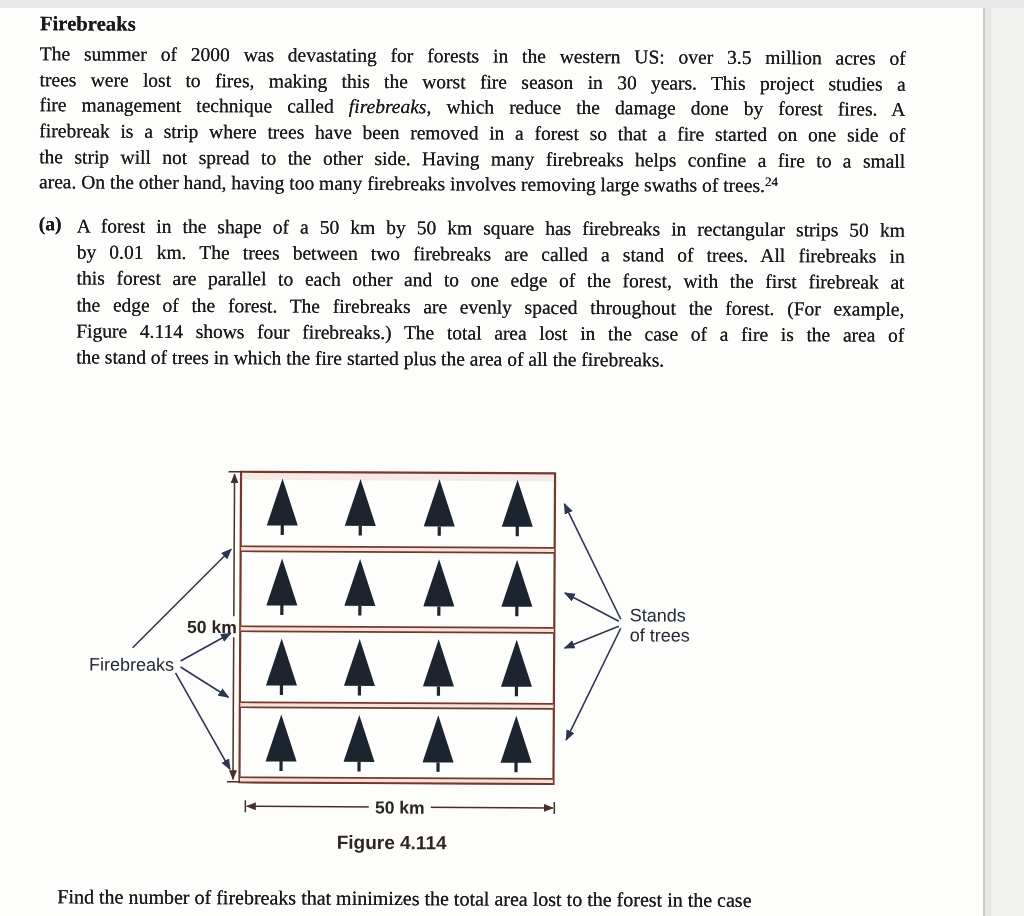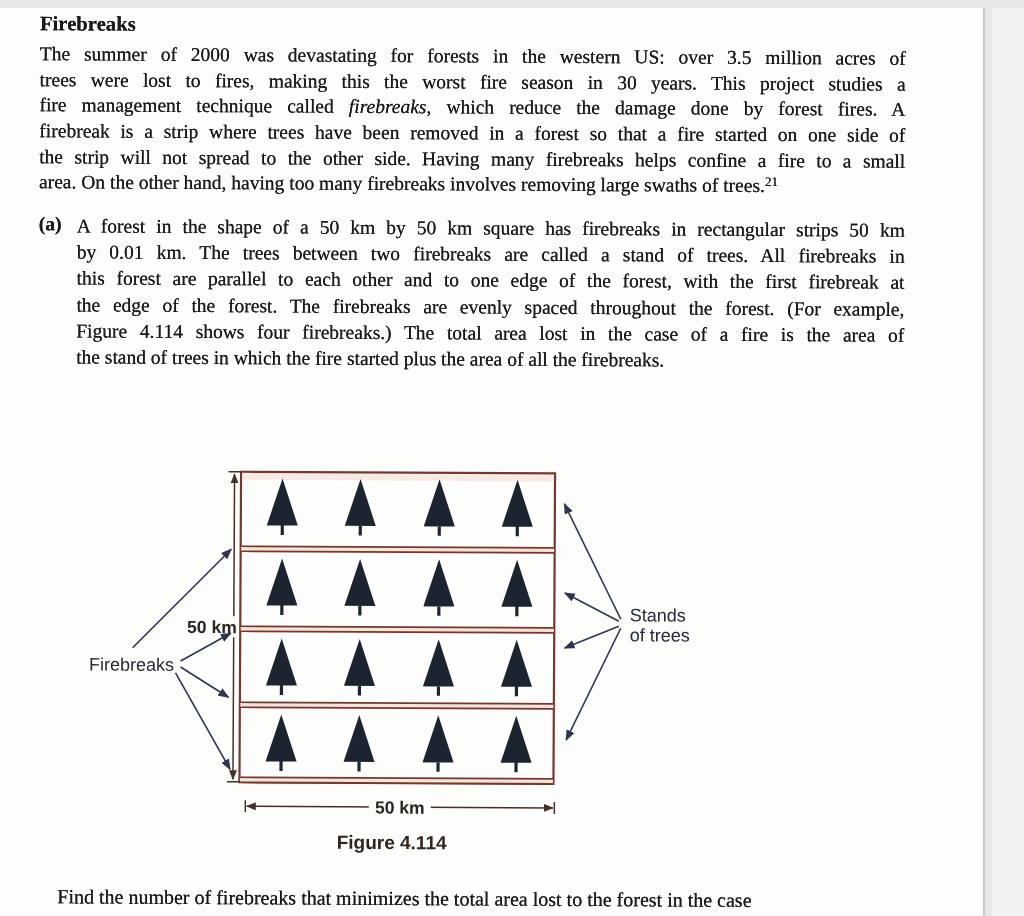--- a/index.html
+++ b/index.html
@@ -54,21 +54,21 @@
   <div id="content">
 
     <h1 id="title" class="scan">Firebreaks</h1>
 
     <div id="intro" class="scan">
       <div class="jline"><span>The summer of 2000 was devastating for forests in the western US: over 3.5 million acres of</span></div>
       <div class="jline"><span>trees were lost to fires, making this the worst fire season in 30 years. This project studies a</span></div>
       <div class="jline"><span>fire management technique called </span><span class="it">firebreaks</span><span>, which reduce the damage done by forest fires. A</span></div>
       <div class="jline"><span>firebreak is a strip where trees have been removed in a forest so that a fire started on one side of</span></div>
       <div class="jline"><span>the strip will not spread to the other side. Having many firebreaks helps confine a fire to a small</span></div>
-      <div class="lline"><span>area. On the other hand, having too many firebreaks involves removing large swaths of trees.</span><sup>21</sup></div>
+      <div class="lline"><span>area. On the other hand, having too many firebreaks involves removing large swaths of trees.</span><sup>24</sup></div>
     </div>
 
     <div id="parta" class="scan">
       <span class="alabel">(a)</span>
       <div class="jline"><span>A forest in the shape of a 50 km by 50 km square has firebreaks in rectangular strips 50 km</span></div>
       <div class="jline"><span>by 0.01 km. The trees between two firebreaks are called a stand of trees. All firebreaks in</span></div>
       <div class="jline"><span>this forest are parallel to each other and to one edge of the forest, with the first firebreak at</span></div>
       <div class="jline"><span>the edge of the forest. The firebreaks are evenly spaced throughout the forest. (For example,</span></div>
       <div class="jline"><span>Figure 4.114 shows four firebreaks.) The total area lost in the case of a fire is the area of</span></div>
       <div class="lline"><span>the stand of trees in which the fire started plus the area of all the firebreaks.</span></div>

